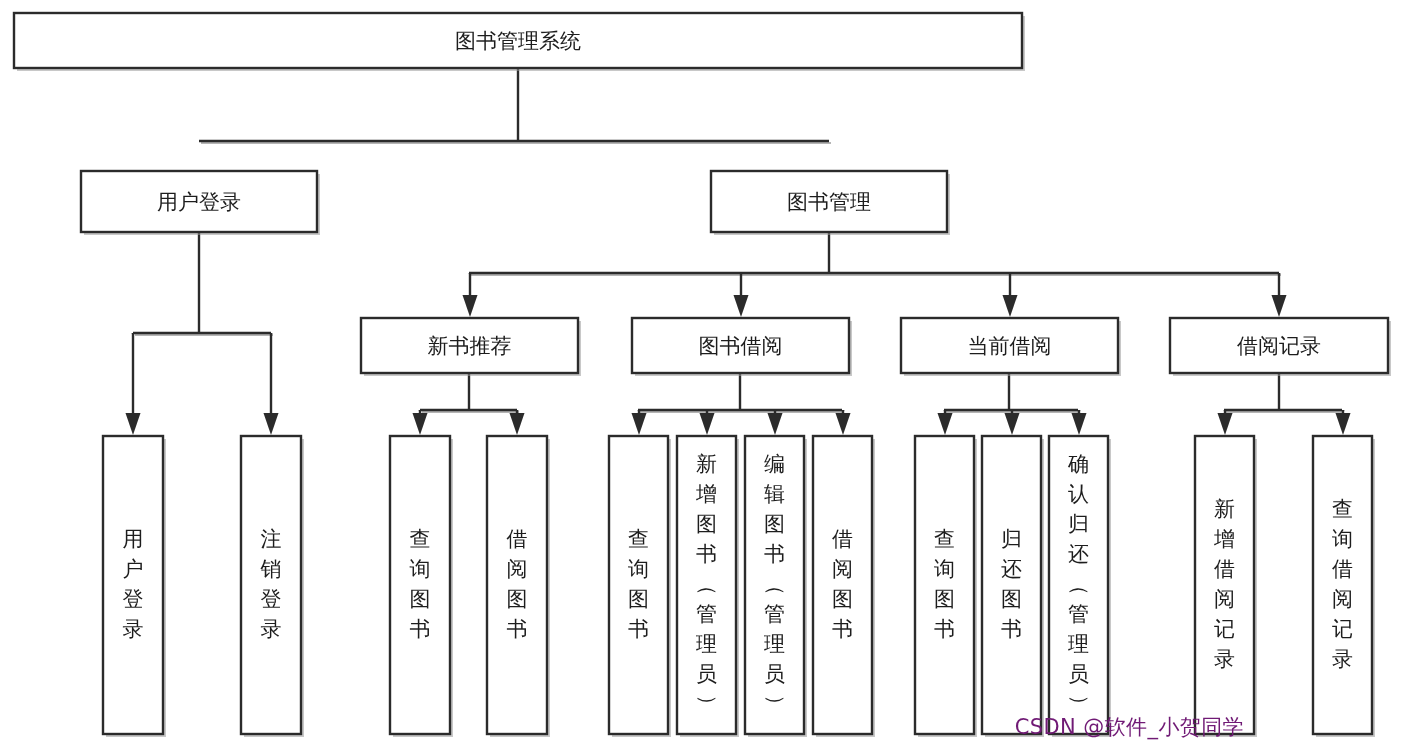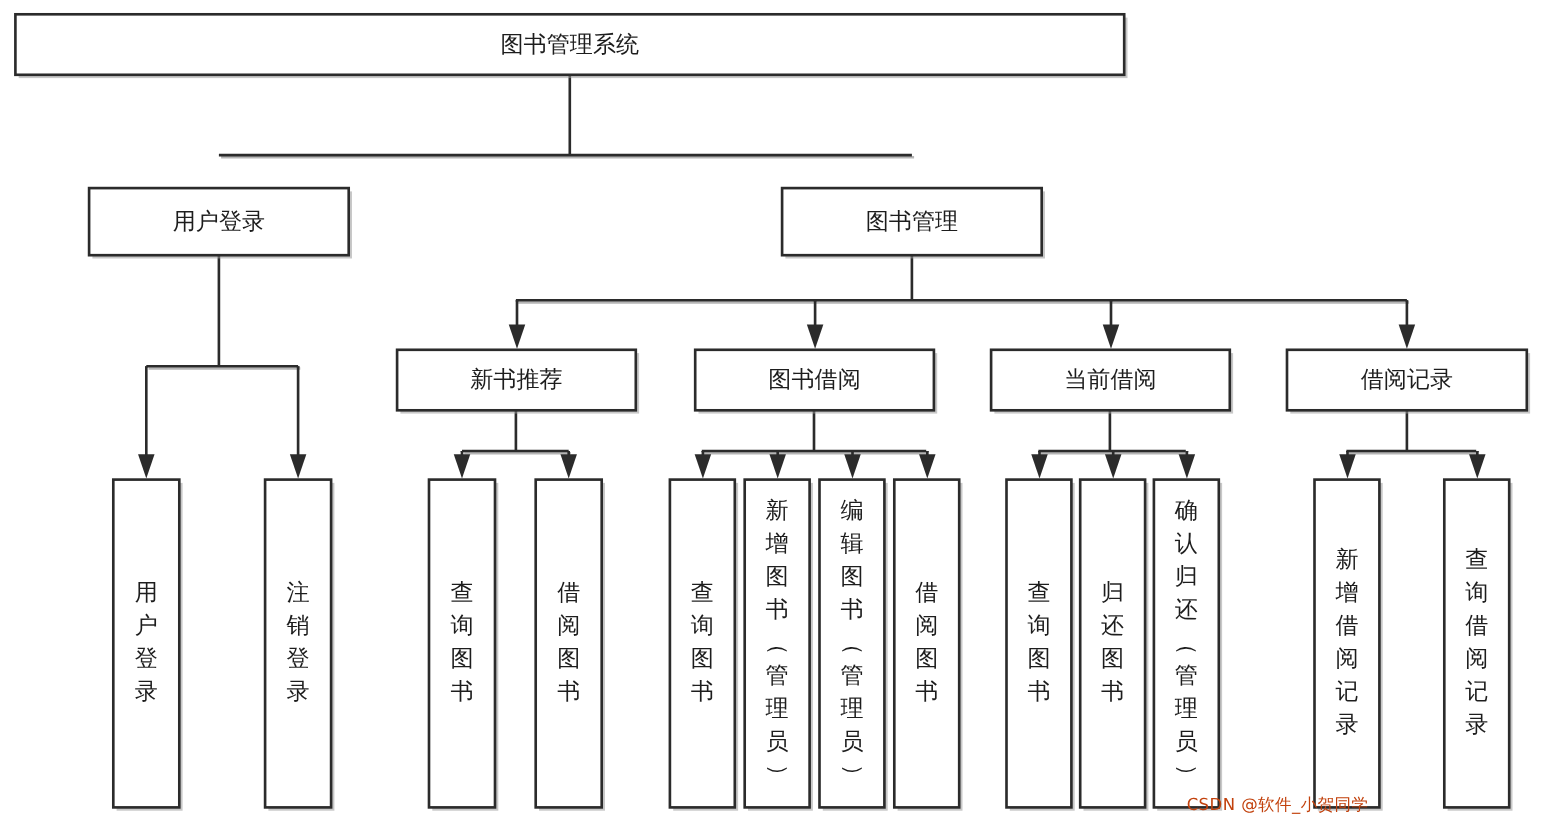--- a/index.html
+++ b/index.html
@@ -59,22 +59,22 @@
     font-size: 21px;
   }
   .label-v {
     font-size: 21px;
   }
   .watermark {
     position: absolute;
     right: 10px;
     bottom: 6px;
     font-family: "DejaVu Sans", "Liberation Sans", sans-serif;
-    font-size: 15px;
-    color: #c2410c;
+    font-size: 21px;
+    color: #701a75;
     letter-spacing: 0.4px;
     white-space: nowrap;
     user-select: none;
   }
 </style>
 </head>
 <body>
 
 <div id="diagram-root">
   <svg id="tree-svg" viewBox="0 0 1405 747">

